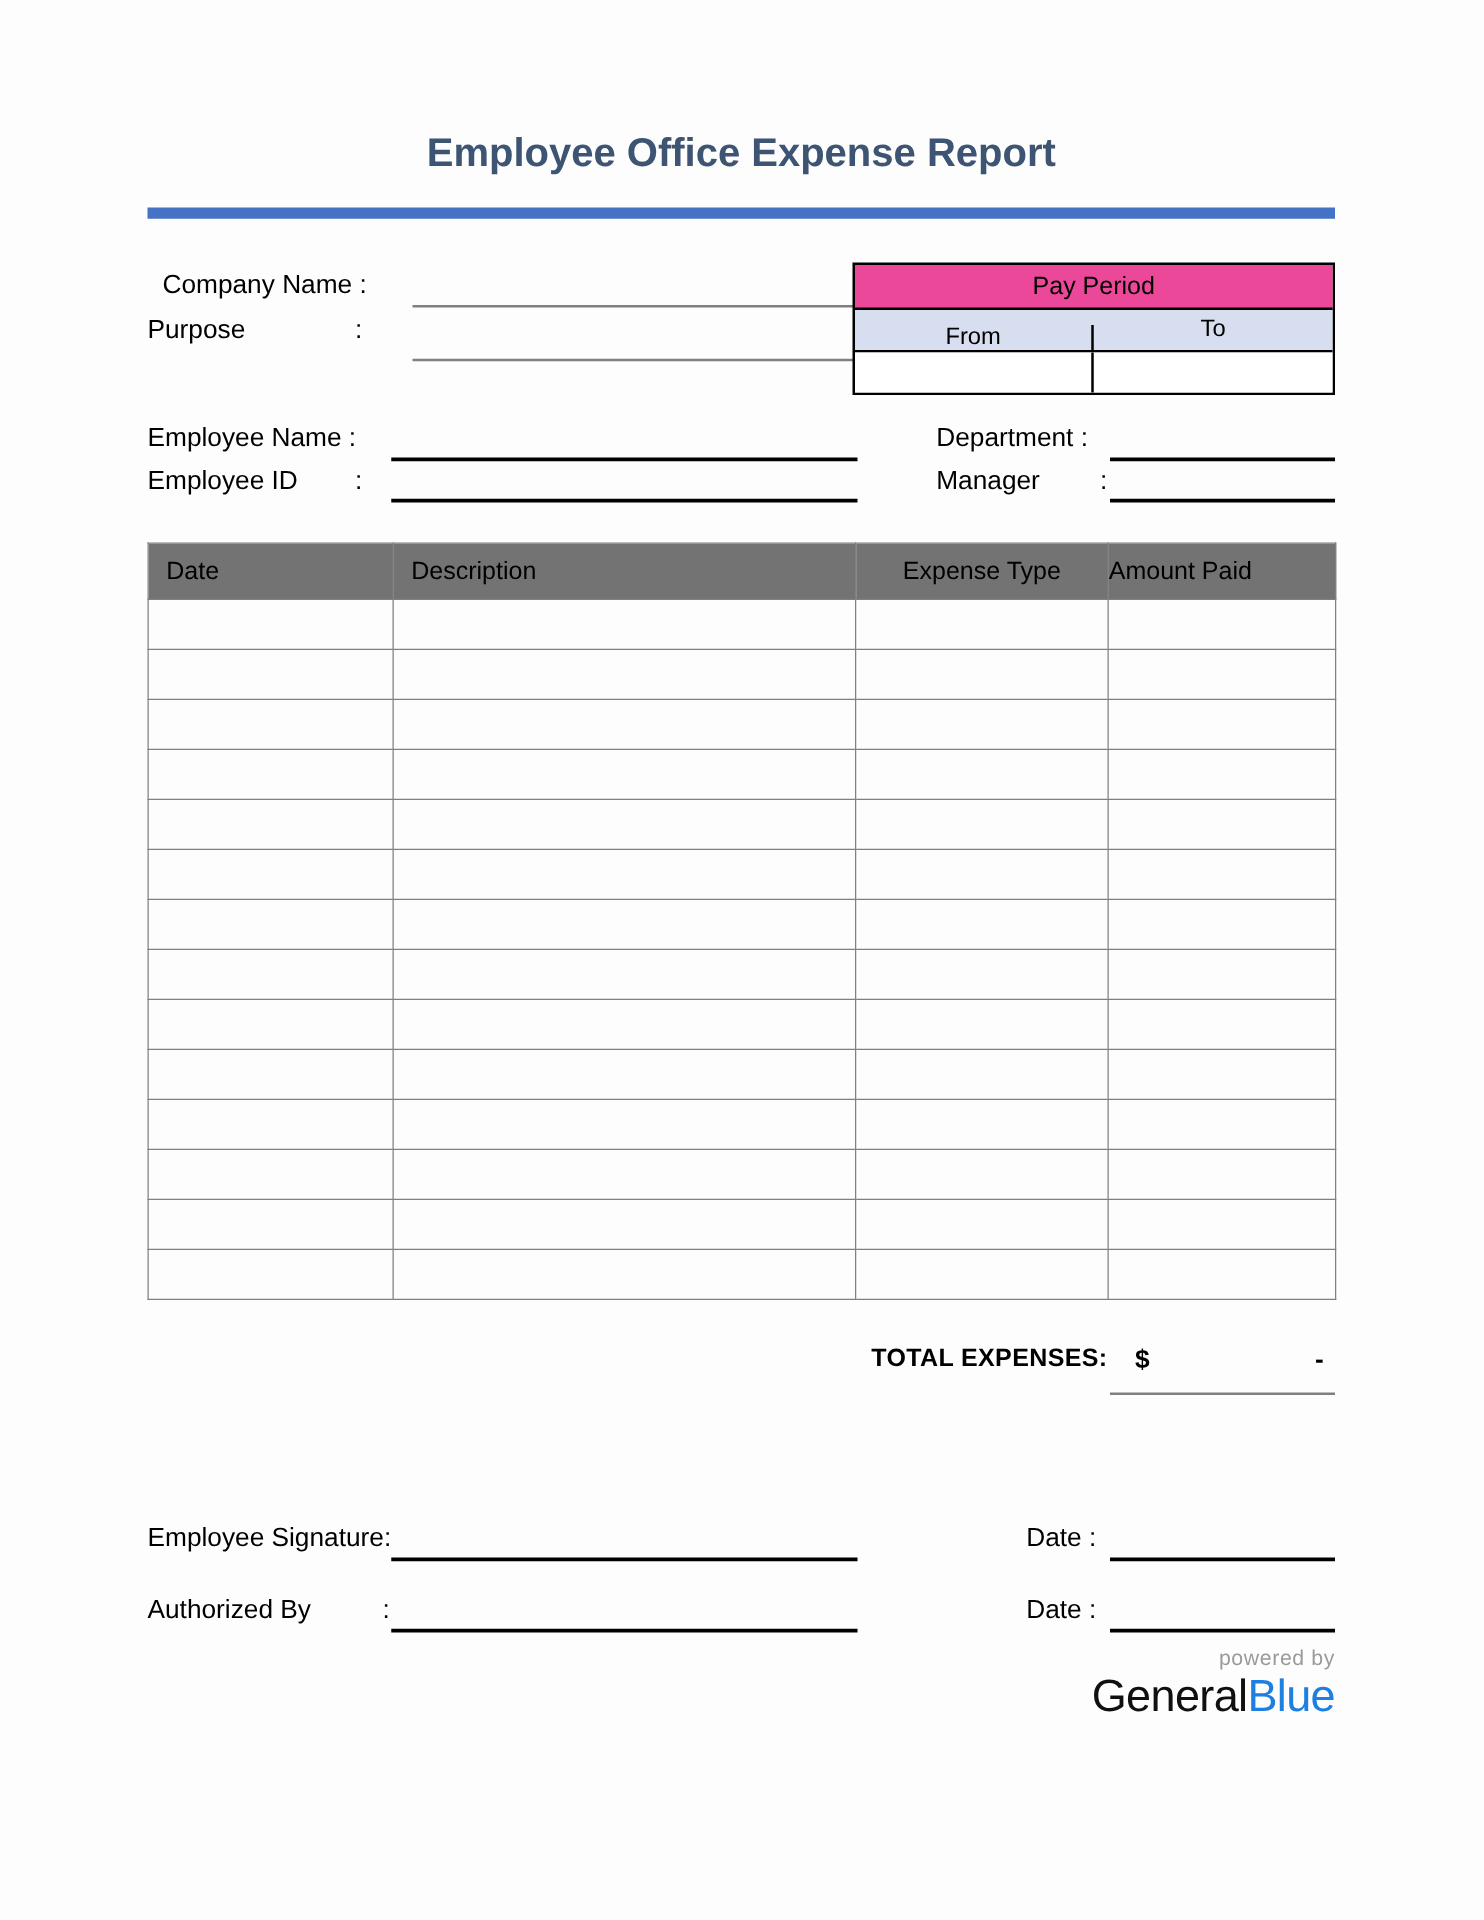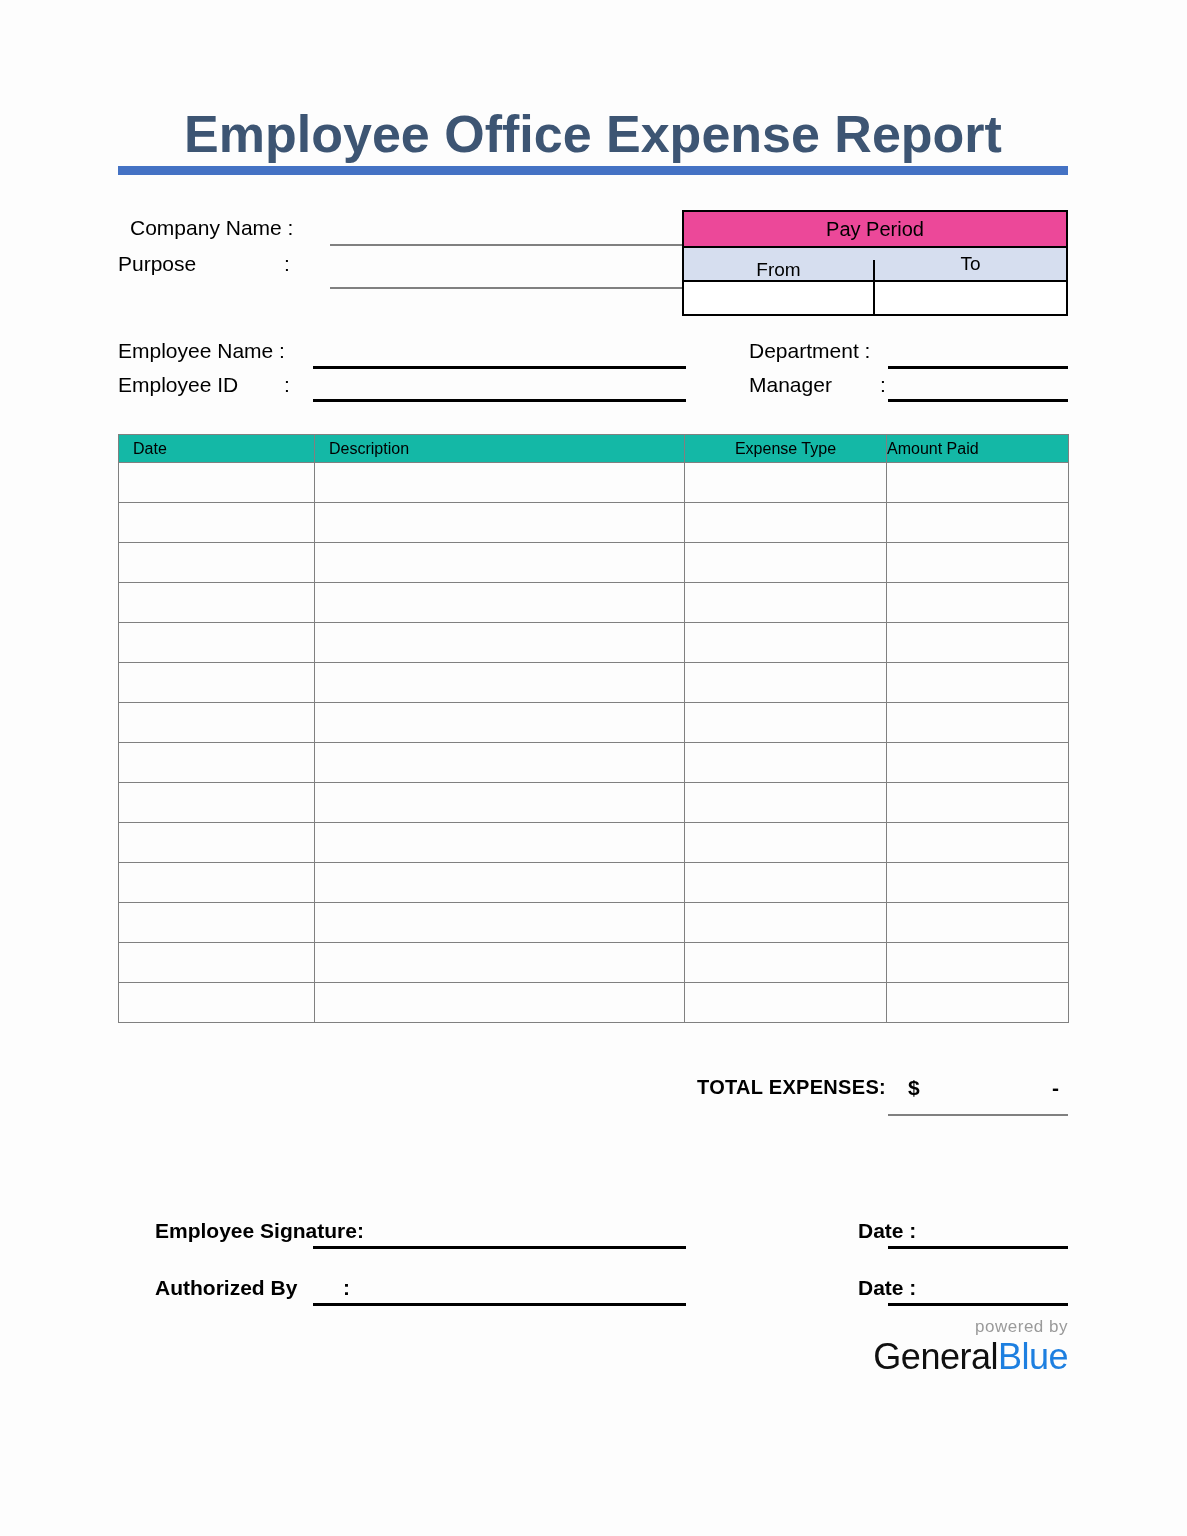--- a/index.html
+++ b/index.html
@@ -25,21 +25,21 @@
     background: #fdfdfd;
   }
 
   
   .title {
     position: absolute;
     left: 118px;
     top: 104px;
     width: 950px;
     text-align: center;
-    font-size: 52px;
+    font-size: 32px;
     font-weight: bold;
     color: #3d5573;
     letter-spacing: 0px;
     white-space: nowrap;
   }
   .title-rule {
     position: absolute;
     left: 118px;
     top: 166px;
     width: 950px;
@@ -47,21 +47,21 @@
     background: #4472c4;
   }
 
   
   .lbl {
     position: absolute;
     font-size: 21px;
     color: #000;
     white-space: nowrap;
   }
-  .lbl.bold { font-weight: bold; margin-left: 37px; }
+  .lbl.bold { font-weight: normal; }
 
   .rule {
     position: absolute;
     background: #808080;
     height: 2px;
   }
   .rule.dark {
     background: #000000;
     height: 3px;
   }
@@ -115,26 +115,26 @@
     width: 950px;
     border-collapse: collapse;
     table-layout: fixed;
   }
   .xtable th, .xtable td {
     border: 1px solid #808080;
     padding: 0;
     height: 40px;
   }
   .xtable th {
-    background: #14b8a6;
-    font-size: 16px;
+    background: #737373;
+    font-size: 20px;
     font-weight: normal;
     text-align: left;
     padding-left: 14px;
-    height: 28px;
+    height: 45px;
     border-color: #808080;
   }
   .xtable th.c-date       { width: 196px; }
   .xtable th.c-desc       { width: 370px; }
   .xtable th.c-type       { width: 202px; text-align: center; padding-left: 0; }
   .xtable th.c-amt        { width: 182px; text-align: left; padding-left: 0; }
 
   
   .total-label {
     position: absolute;

